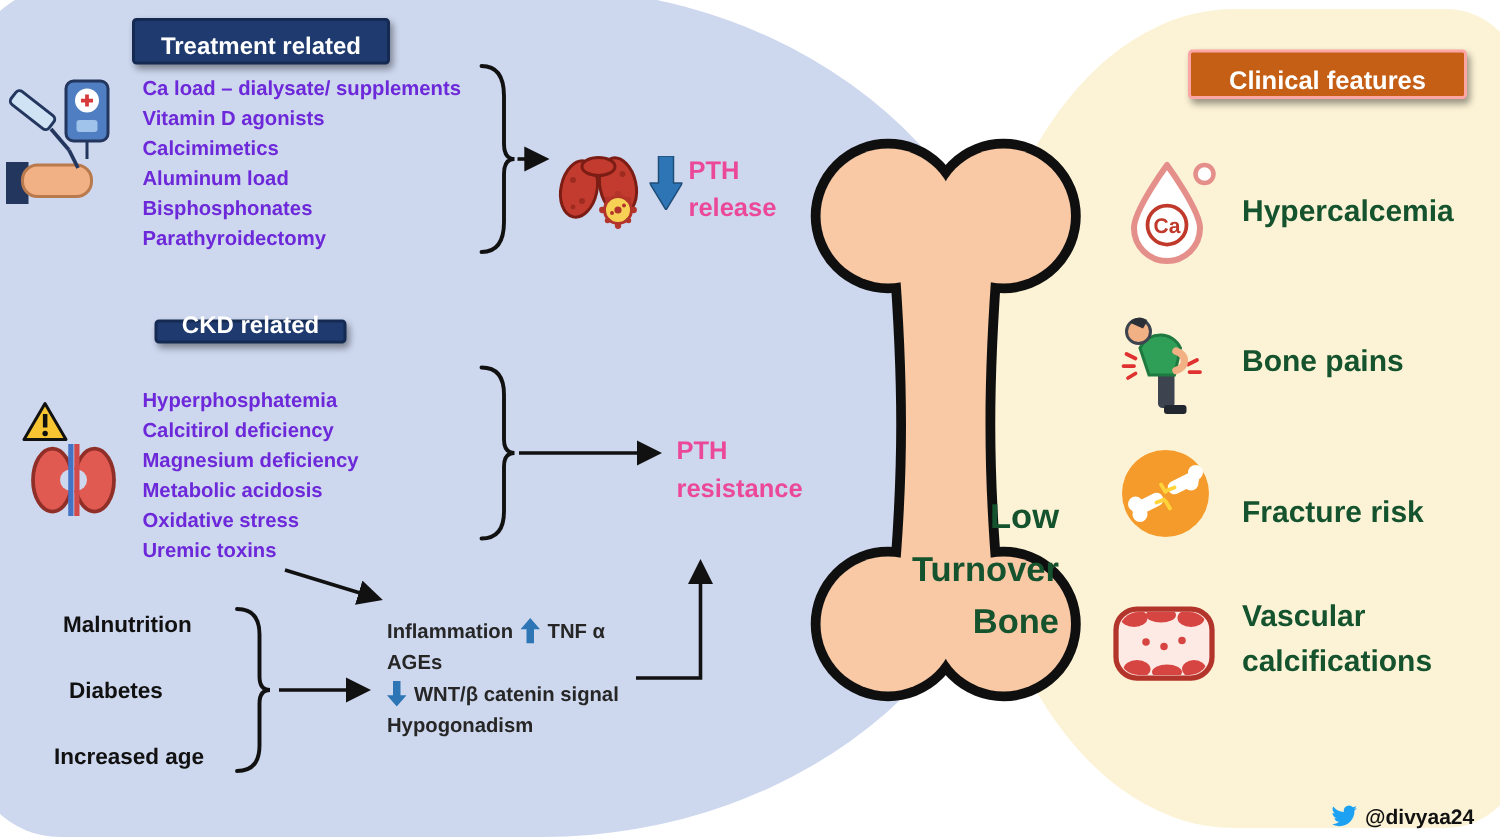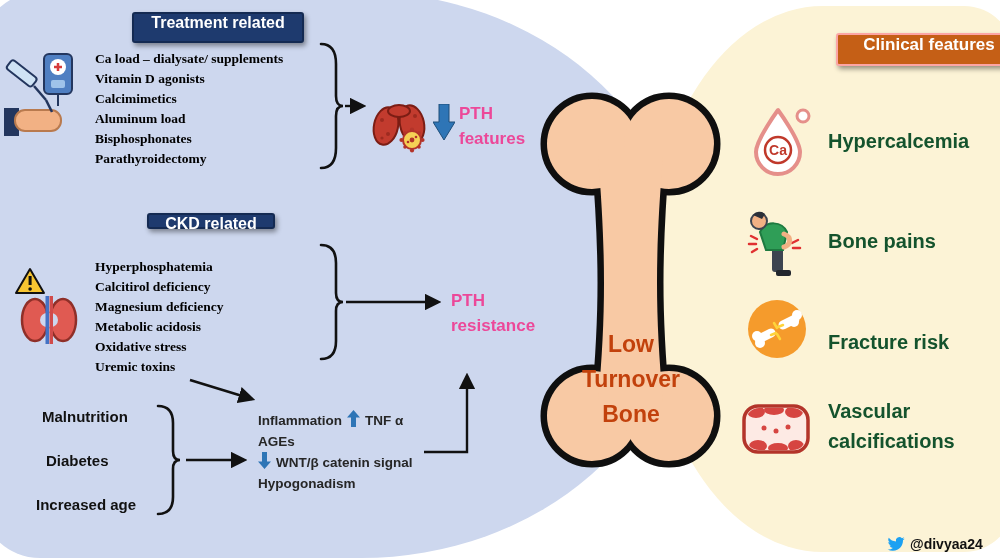--- a/index.html
+++ b/index.html
@@ -7,34 +7,34 @@
   .canvas { position:relative; width:1000px; height:560px; background:#fff; overflow:hidden; font-weight:bold; color:#111; }
 
   .blob-left { position:absolute; left:-20px; top:-8px; width:706px; height:566px; background:#cdd7ee;
     border-radius:60px 46% 46% 60px / 60px 50% 50% 60px; z-index:0; }
   .blob-right { position:absolute; right:-14px; top:6px; width:368px; height:546px; background:#fcf3d6;
     border-radius:48% 50px 50px 48% / 50% 50px 50px 50%; z-index:1; }
 
   .layer { position:absolute; inset:0; z-index:3; }
   .connectors { position:absolute; inset:0; z-index:3; pointer-events:none; }
 
-  .hdr { position:absolute; display:flex; align-items:flex-start; justify-content:center; color:#fff;
-    font-size:16px; border-radius:3px; box-shadow:2px 3px 5px rgba(0,0,0,.4); z-index:4;margin-left:44px; }
+  .hdr { position:absolute; display:flex; align-items:flex-end; justify-content:center; color:#fff;
+    font-size:16px; border-radius:3px; box-shadow:2px 3px 5px rgba(0,0,0,.4); z-index:4; }
   .hdr-navy { background:#1e3a6e; border:2px solid #142a52; }
   .hdr-orange { background:#c55f16; border:2px solid #fca5a5; font-size:17px; }
 
-  .list { position:absolute; font-size:13.5px; line-height:20px; color:#000000;font-family:Liberation Serif, serif; }
+  .list { position:absolute; font-size:13.5px; line-height:20px; color:#6d28d9; }
   .red-label { position:absolute; color:#ec4899; font-size:17px; line-height:25px; }
   .rf { position:absolute; font-size:15px; }
   .med { position:absolute; left:258px; top:410px; font-size:13.5px; line-height:21px; color:#262626; }
-  .med-row { display:flex; align-items:flex-start; gap:5px; height:21px; }
+  .med-row { display:flex; align-items:center; gap:5px; height:21px; }
 
   .bone-wrap { position:absolute; left:528px; top:84px; z-index:2; }
-  .bone-text { position:absolute; left:556px; top:327px; width:150px; text-align:center;
-    color:#c2410c; font-size:23px; line-height:35px; z-index:3; }
+  .bone-text { position:absolute; left:556px; top:327px; width:150px; text-align:right;
+    color:#14532d; font-size:23px; line-height:35px; z-index:3; }
 
   .clin-label { position:absolute; font-size:20px; line-height:30px; color:#14532d; }
   .icon { position:absolute; }
   .brace { position:absolute; }
 
   .footer { position:absolute; left:886px; top:535px; display:flex; align-items:center; gap:4px; z-index:4;justify-content:center; }
   .handle { font-size:14px; color:#111; }
 </style>
 </head>
 <body>
@@ -148,21 +148,21 @@
       </svg>
     </div>
 
     <div class="icon" style="left:433px;top:104px">
       <svg width="22" height="36" viewBox="0 0 22 36">
         <path d="M6 0 H16 V18 H22 L11 36 L0 18 H6 Z" fill="#2e75b6" stroke="#1f4e79" stroke-width="1"></path>
       </svg>
     </div>
     <div class="red-label" style="left:459px;top:101px">
       <div>PTH</div>
-      <div>features</div>
+      <div>release</div>
     </div>
 
     <div class="hdr hdr-navy" style="left:103px;top:213px;width:128px;height:16px">
       <span>CKD related</span>
     </div>
     <div class="list" style="left:95px;top:257px">
       <div>Hyperphosphatemia</div>
       <div>Calcitirol deficiency</div>
       <div>Magnesium deficiency</div>
       <div>Metabolic acidosis</div>

